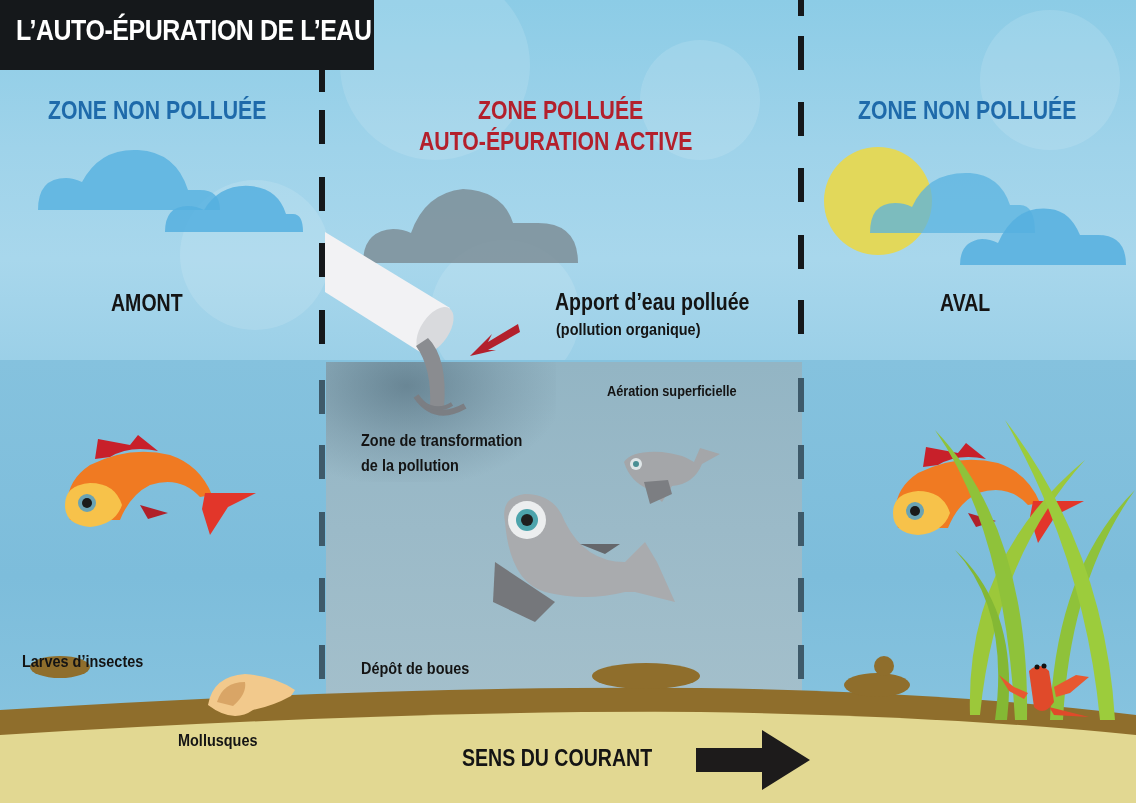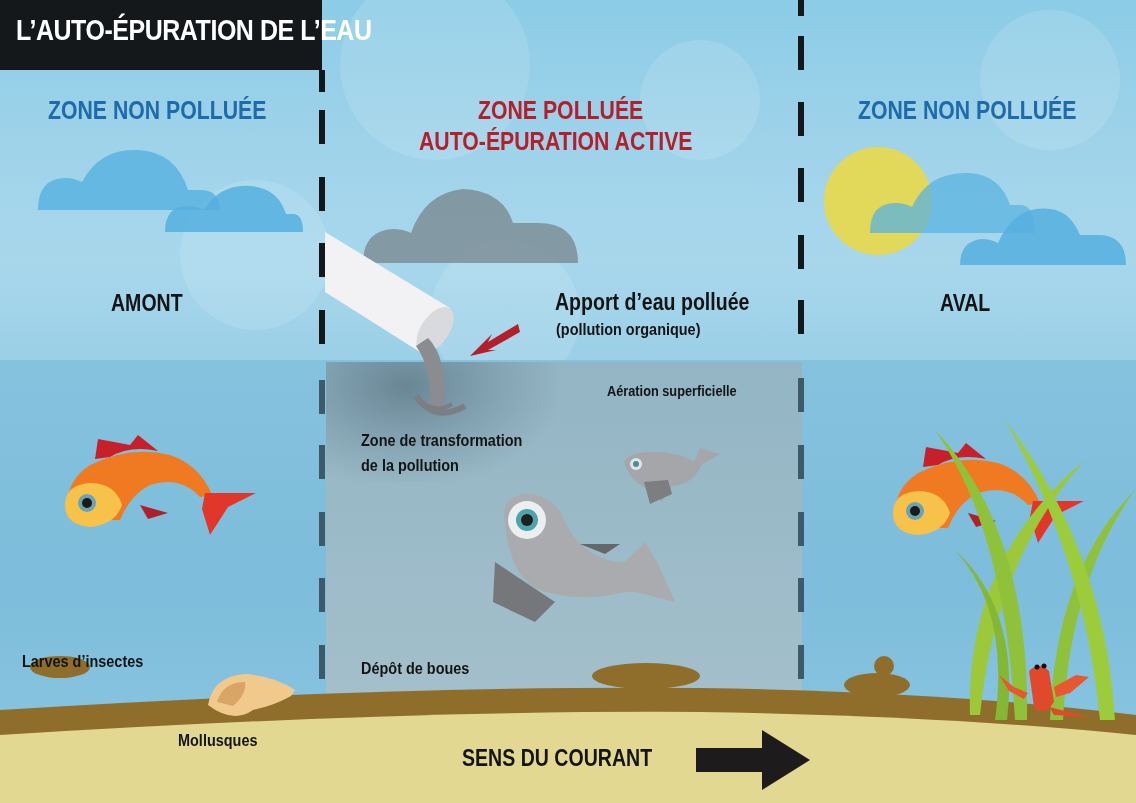--- a/index.html
+++ b/index.html
@@ -8,21 +8,21 @@
   .canvas { position:absolute; left:0; top:0; width:1136px; height:803px; overflow:hidden; }
   .sky { position:absolute; left:0; top:0; width:1136px; height:370px;
     background: linear-gradient(180deg, #8cccE6 0%, #9fd3ea 40%, #a8d7ec 70%, #9acfe7 100%); }
   .water { position:absolute; left:0; top:360px; width:1136px; height:360px;
     background: linear-gradient(180deg, #85c2de 0%, #7dbddb 60%, #86c3df 100%); }
   .bokeh { position:absolute; border-radius:50%; background:rgba(255,255,255,0.12); }
   .polluted-water { position:absolute; left:326px; top:362px; width:476px; height:335px;
     background: linear-gradient(180deg, #93b5c4 0%, #9bbac8 50%, #a3bfcb 100%); }
   .polluted-shade { position:absolute; left:326px; top:362px; width:230px; height:120px;
     background: radial-gradient(ellipse at 35% 20%, rgba(70,95,110,0.55) 0%, rgba(90,115,130,0.25) 45%, rgba(0,0,0,0) 75%); }
-  .title-bar { position:absolute; left:0; top:0; width:322px; height:70px; background:#15181b; }
+  .title-bar { position:absolute; left:0; top:0; width:374px; height:70px; background:#15181b; }
   .title-text { position:absolute; left:16px; top:14px; color:#ffffff; font-weight:bold; font-size:29px;
     letter-spacing:-0.5px; transform:scaleX(0.86); transform-origin:left center; white-space:nowrap; }
   .lbl { position:absolute; font-weight:bold; white-space:nowrap; transform-origin:left center; }
   .zone-blue { color:#1e6aaa; font-size:25px; transform:scaleX(0.85); }
   .zone-red { color:#b3202c; font-size:25px; transform:scaleX(0.85); }
   .big-black { color:#141414; font-size:23px; transform:scaleX(0.85); }
   .sm-black { color:#141414; font-size:17px; transform:scaleX(0.85); }
   .xs-black { color:#141414; font-size:15px; transform:scaleX(0.85); }
   .divider { position:absolute; width:6px; }
   .dash { position:absolute; left:0; width:6px; height:34px; }

